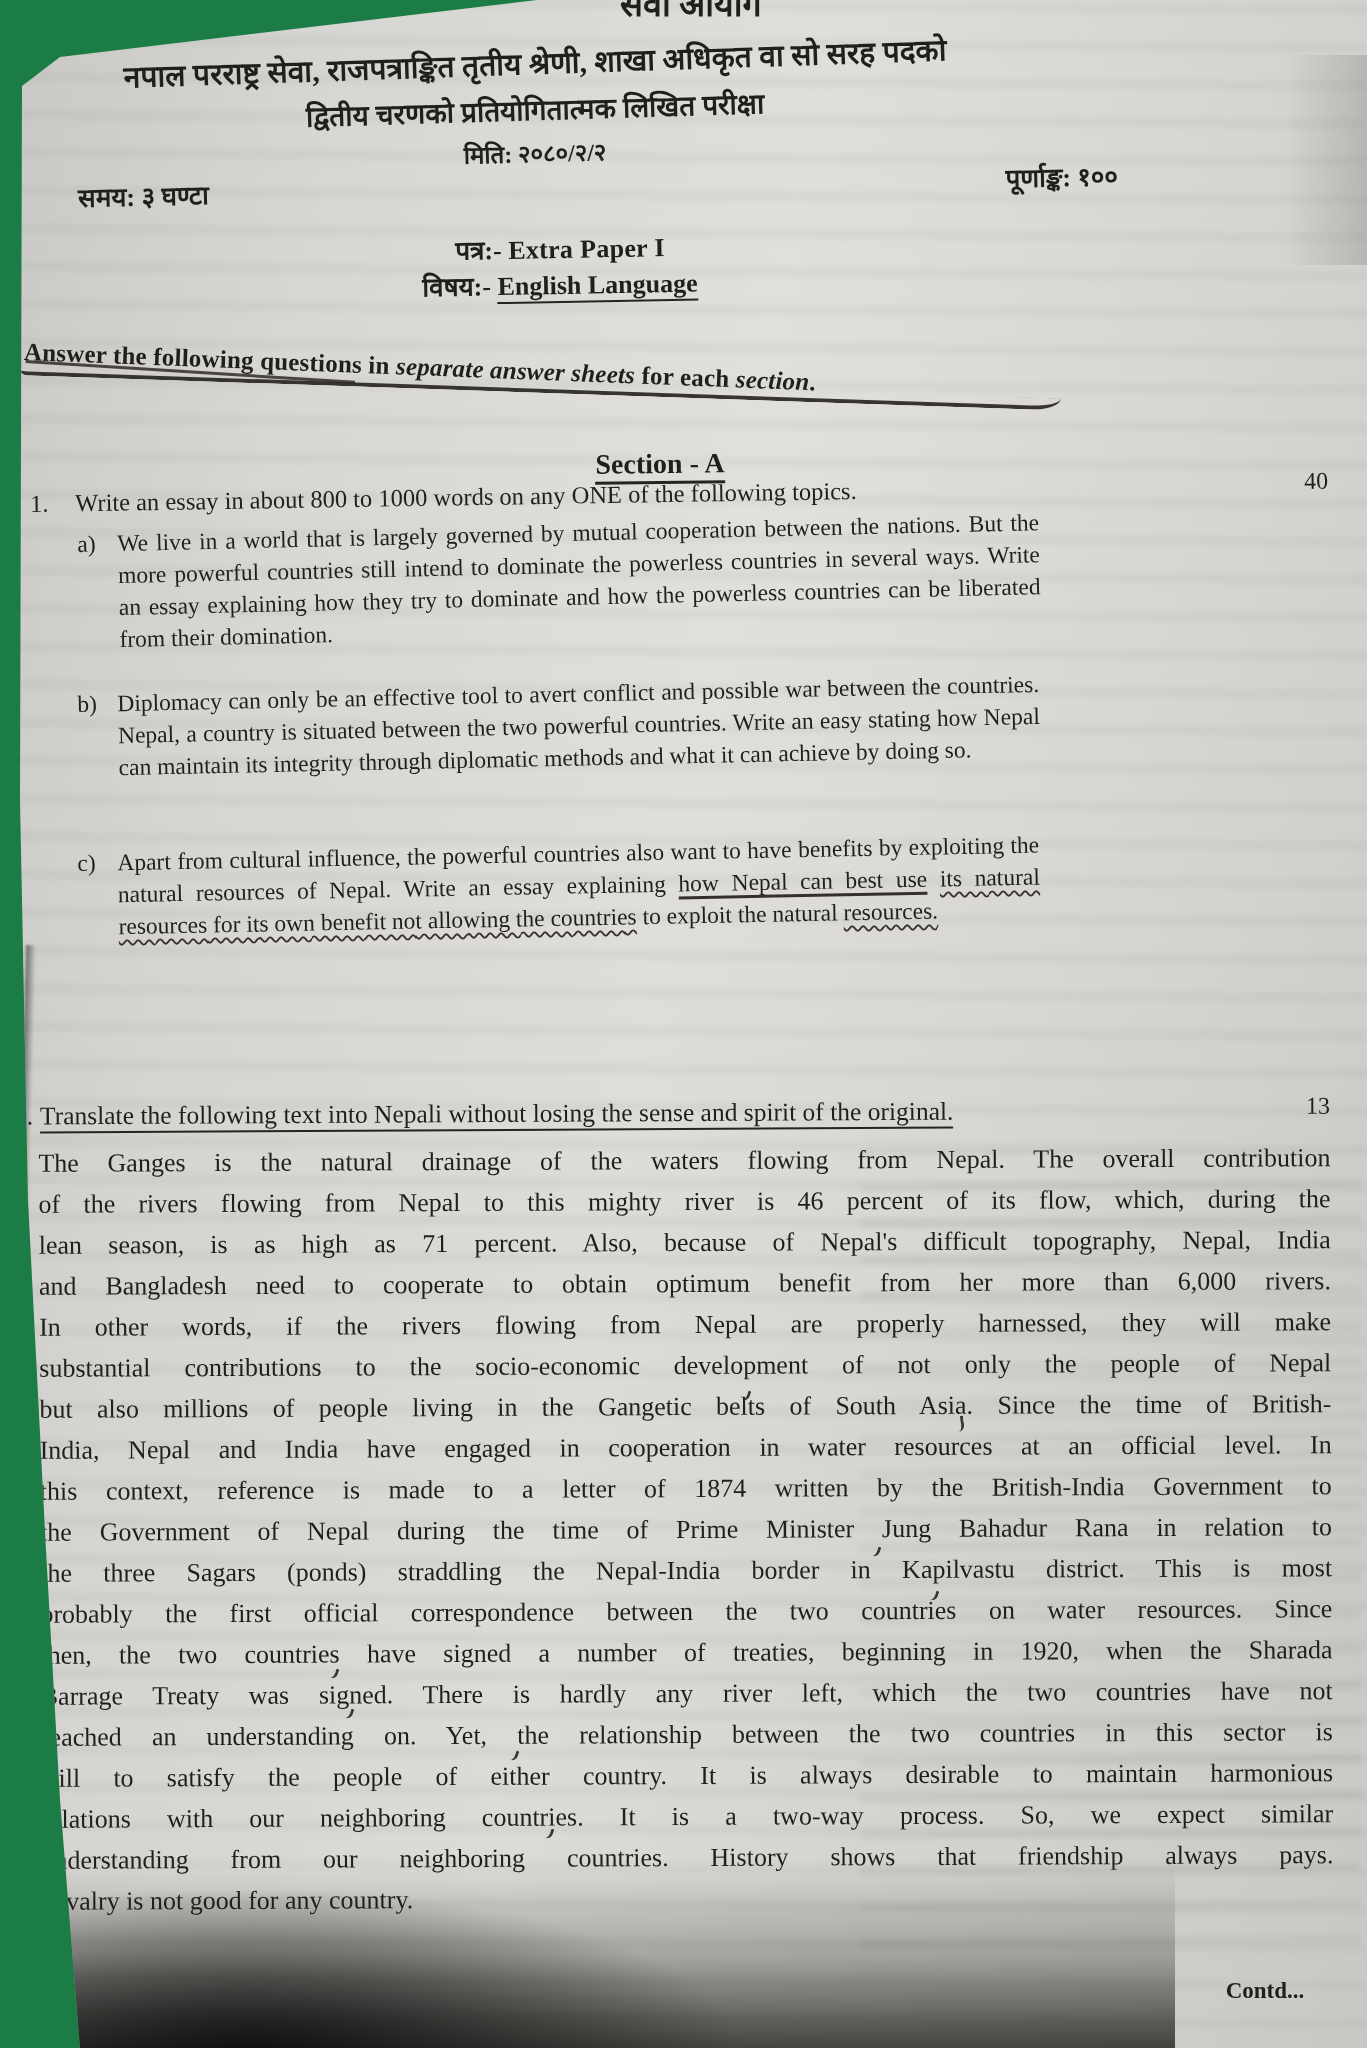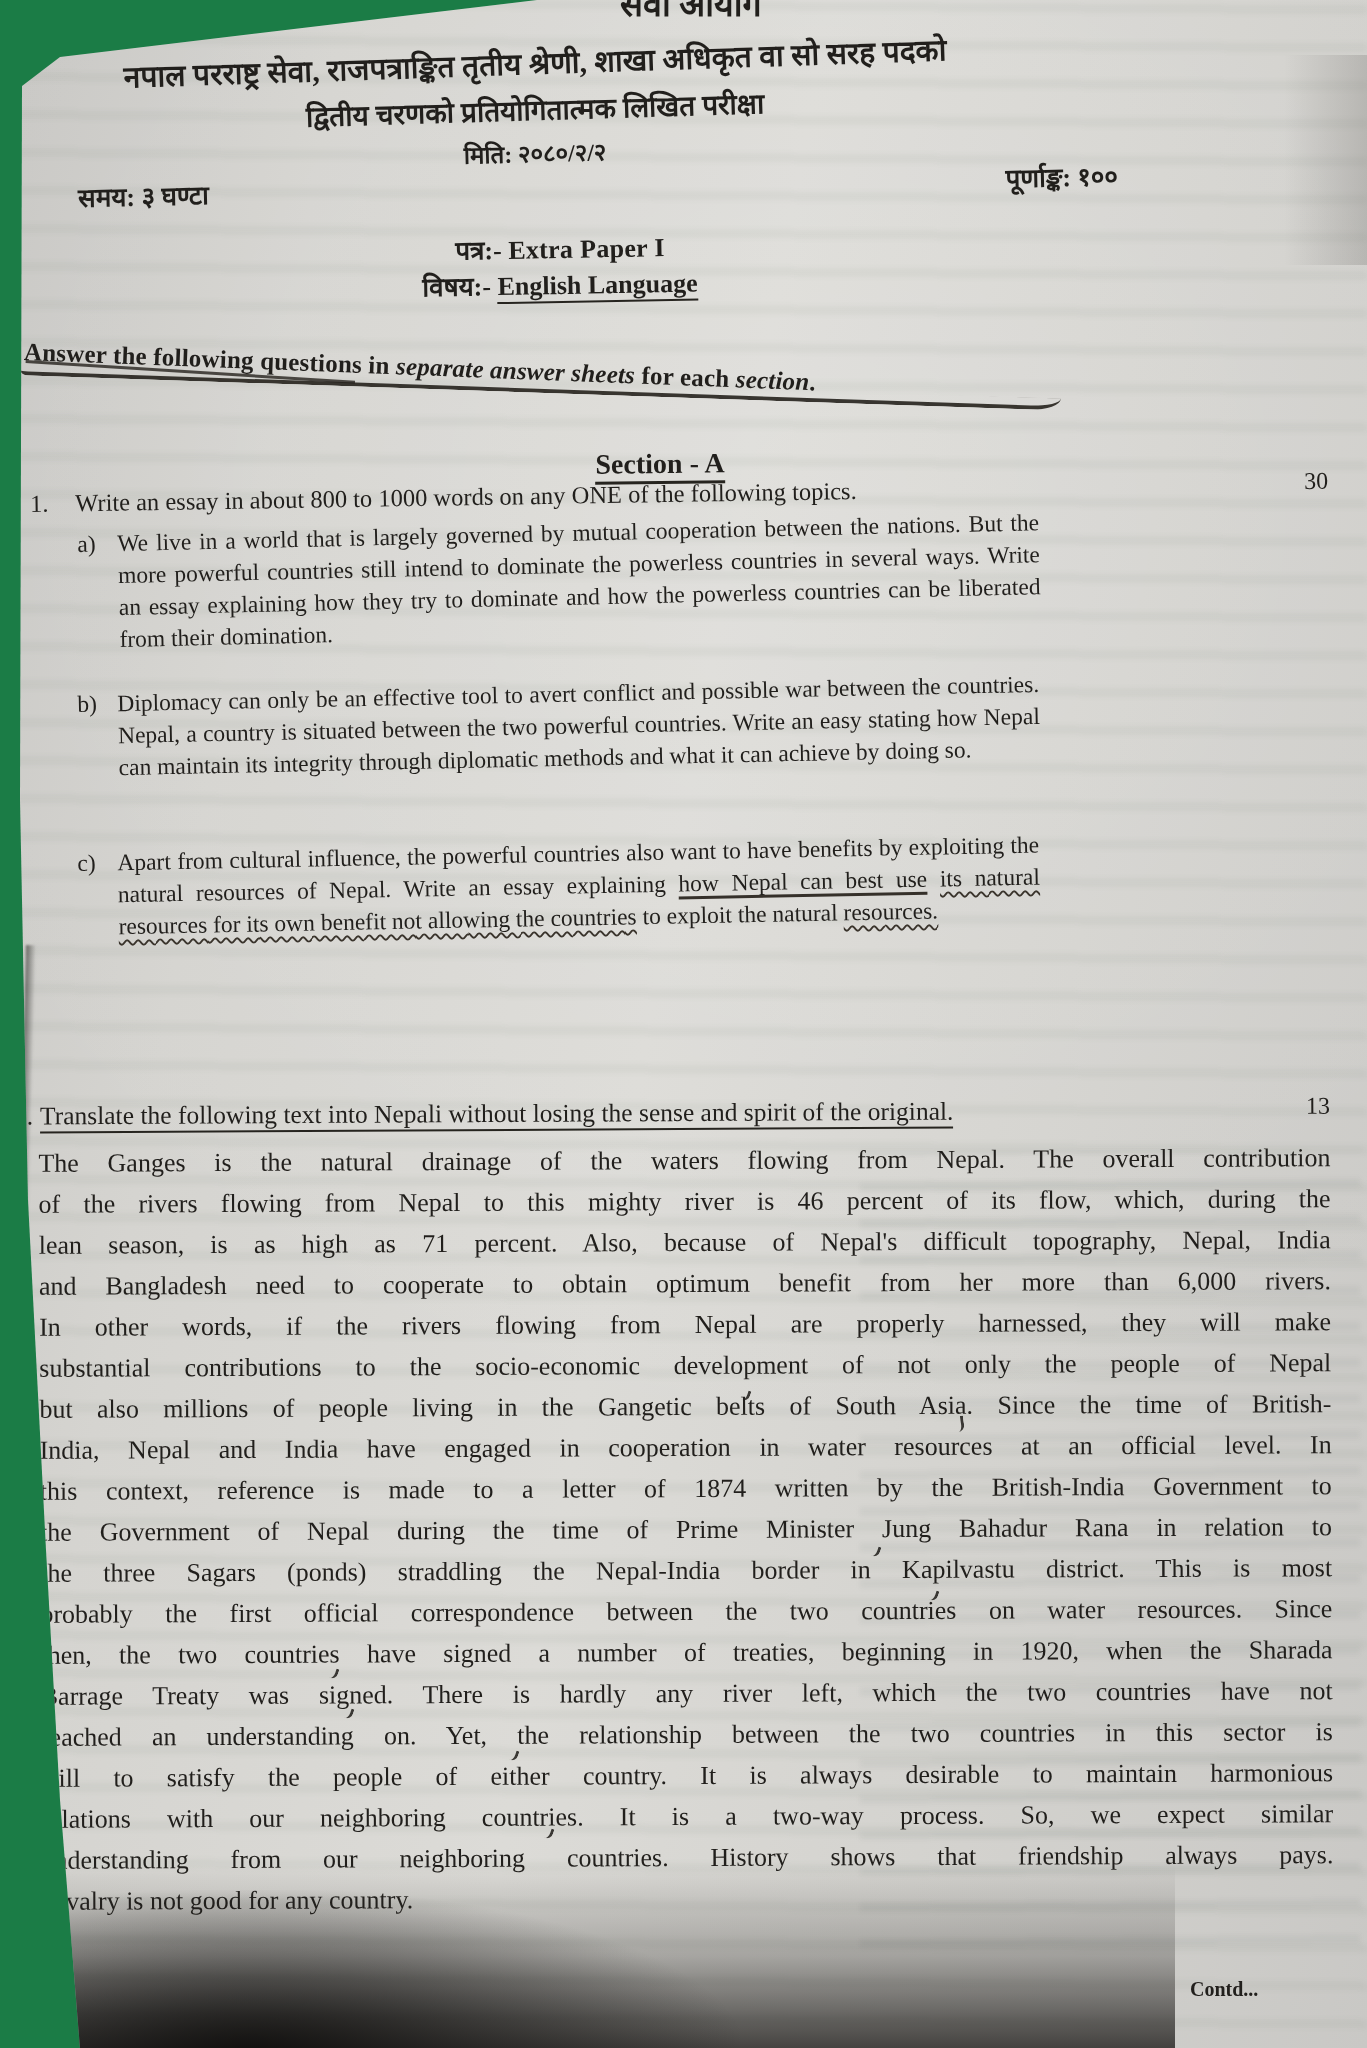--- a/index.html
+++ b/index.html
@@ -54,21 +54,21 @@
   .item .txt{margin-left:40px;text-align:justify;}
   .u-solid{text-decoration:underline;text-decoration-thickness:2.5px;text-underline-offset:5px;text-decoration-color:#35302a;}
   .u-wavy{text-decoration:underline wavy 2px;text-underline-offset:5px;text-decoration-color:#3a342c;}
   .tr-line{font-size:25.5px;}
   .tr-line .tmark{position:absolute;left:-26px;top:0;}
   .tr-line .tu{border-bottom:2.5px solid #26241f;padding-bottom:1px;}
   .tr-line .marks{position:absolute;right:2px;top:-2px;font-size:24px;}
   .passage{font-size:26px;line-height:41px;}
   .pl{height:41px;text-align:justify;text-align-last:justify;white-space:normal;}
   .pl.last{text-align-last:left;}
-  .contd{font-size:20px;font-weight:700;text-align:left;}
+  .contd{font-size:23px;font-weight:700;text-align:center;}
   .pen{position:absolute;width:5px;height:11px;border-right:3px solid rgba(30,28,25,.85);
     border-radius:0 0 7px 0;transform:rotate(18deg);}
 </style>
 </head>
 <body>
 
 <div class="stage">
   <div class="paper">
     <div class="texture"></div>
     <div class="texture2"></div>
@@ -92,21 +92,21 @@
 
       <div class="abs ctr paper-line" style="left:85px;top:266px;width:950px;transform:rotate(-1deg);"><span class="dev">विषय:- </span><span class="subj-val">English Language</span></div>
 
       <div class="abs instr" style="left:24px;top:338px;width:1030px;transform:rotate(2.2deg);transform-origin:left center;"><span>Answer the following questions in </span><em>separate answer sheets</em><span> for each </span><em>section</em><span>.</span></div>
 
       <div class="abs ctr sec-head" style="left:40px;top:448px;width:1240px;transform:rotate(-.6deg);"><span>Section - A</span></div>
 
       <div class="abs q1" style="left:30px;top:490px;width:1300px;transform:rotate(-.9deg);transform-origin:left top;">
         <span class="qnum">1.</span>
         <div class="qtext">Write an essay in about 800 to 1000 words on any ONE of the following topics.</div>
-        <span class="marks">30</span>
+        <span class="marks">40</span>
       </div>
 
       <div class="abs item" style="left:77px;top:528px;width:962px;transform:rotate(-1.3deg);transform-origin:left top;">
         <span class="lbl">a)</span>
         <div class="txt">We live in a world that is largely governed by mutual cooperation between the nations. But the more powerful countries still intend to dominate the powerless countries in several ways. Write an essay explaining how they try to dominate and how the powerless countries can be liberated from their domination.</div>
       </div>
 
       <div class="abs item" style="left:77px;top:688px;width:962px;transform:rotate(-1.2deg);transform-origin:left top;">
         <span class="lbl">b)</span>
         <div class="txt">Diplomacy can only be an effective tool to avert conflict and possible war between the countries. Nepal, a country is situated between the two powerful countries. Write an easy stating how Nepal can maintain its integrity through diplomatic methods and what it can achieve by doing so.</div>

